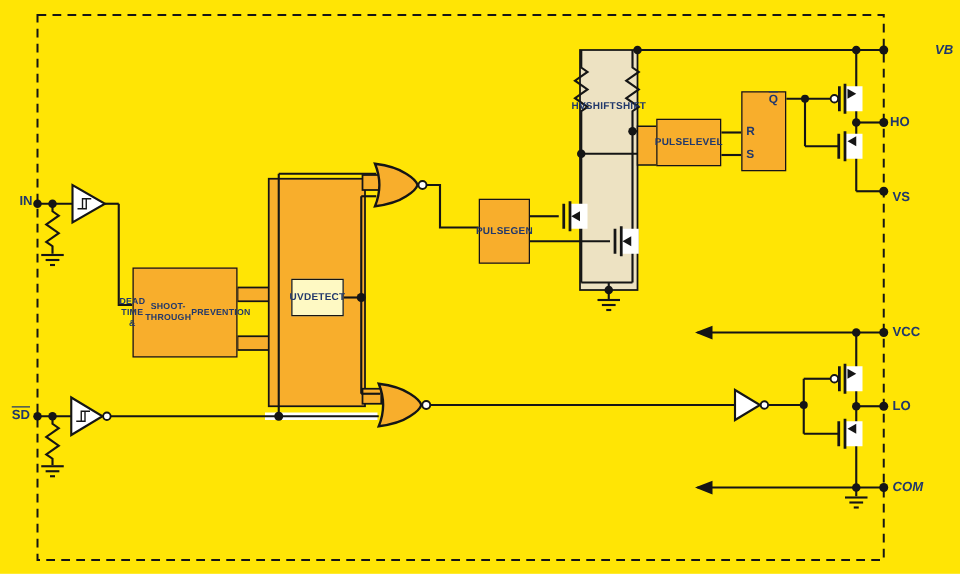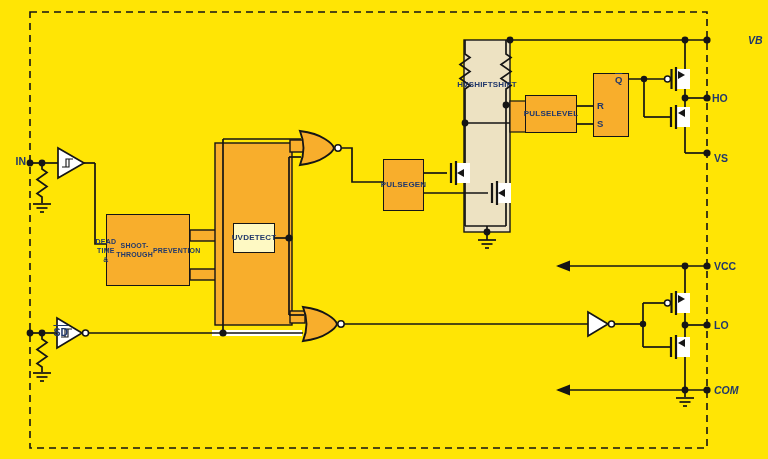--- a/index.html
+++ b/index.html
@@ -238,21 +238,21 @@
   <span>PULSE</span>
   <span>LEVEL</span>
 </div>
 
 <div class="blk orange" style="left:593px;top:73px;width:36px;height:64px;"></div>
 <div class="latchlbl" style="left:597px;top:100px;">R</div>
 <div class="latchlbl" style="left:597px;top:118px;">S</div>
 <div class="latchlbl ov" style="left:615px;top:74px;">Q</div>
 
 <div class="pin left" style="left:6px;top:156px;">IN</div>
-<div class="pin left ov" style="left:4px;top:327px;margin-left:44px;">SD</div>
+<div class="pin left ov" style="left:4px;top:327px;">SD</div>
 
 <div class="pin right" style="left:748px;top:35px;font-style:italic;">VB</div>
 <div class="pin right" style="left:712px;top:93px;">HO</div>
 <div class="pin right" style="left:714px;top:153px;">VS</div>
 <div class="pin right" style="left:714px;top:261px;">VCC</div>
 <div class="pin right" style="left:714px;top:320px;text-align:right;">LO</div>
 <div class="pin right" style="left:714px;top:385px;font-style:italic;">COM</div>
 
 </div>
 

